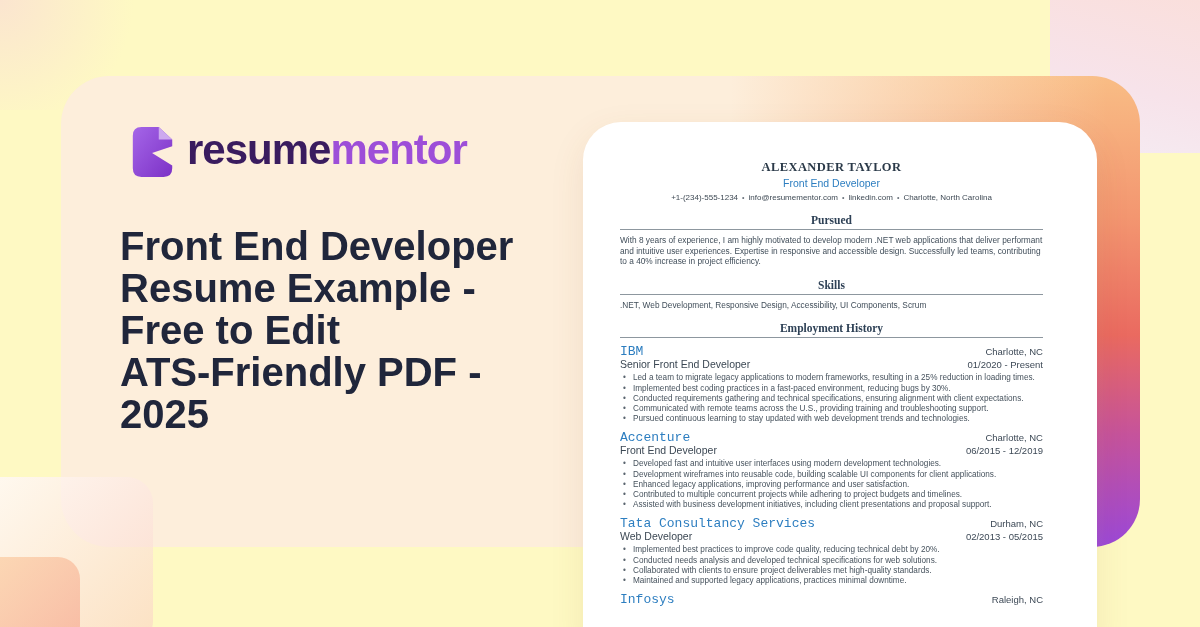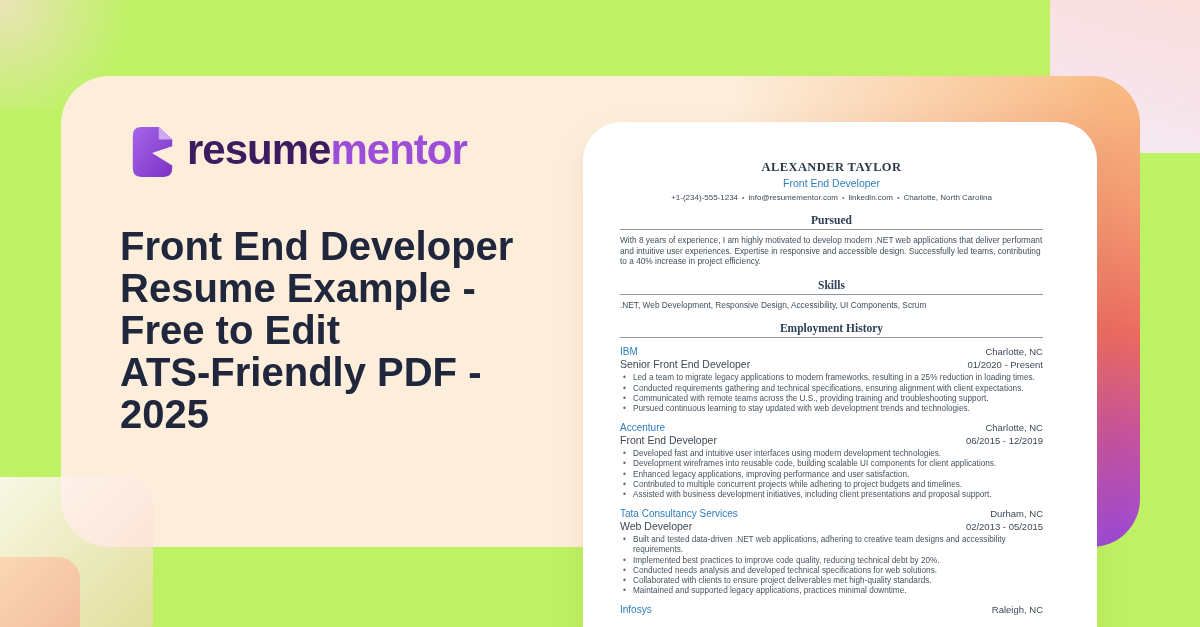--- a/index.html
+++ b/index.html
@@ -1,18 +1,18 @@
 <!DOCTYPE html>
 <html><head>
 <meta charset="utf-8">
 <style>
   * { margin:0; padding:0; box-sizing:border-box; }
   html,body { width:1200px; height:627px; }
   body { font-family:"Liberation Sans", sans-serif; background:#ffffff; overflow:hidden; }
-  .page { position:relative; width:1200px; height:627px; overflow:hidden; background:#bef264; }
+  .page { position:relative; width:1200px; height:627px; overflow:hidden; background:#fef9c3; }
 
   
   .decor-top-left { position:absolute; left:0; top:0; width:150px; height:110px;
     background:radial-gradient(circle at 0 0, rgba(250,222,212,0.75), rgba(255,255,255,0) 72%); }
   .decor-top-right { position:absolute; left:1050px; top:0; width:150px; height:153px;
     background:linear-gradient(195deg, #fadfdc 0%, #f7e3ea 55%, #f5ecf3 100%); }
   .decor-bottom-1 { position:absolute; left:-26px; top:477px; width:179px; height:170px; border-radius:26px;
     background:linear-gradient(135deg, rgba(255,250,246,0.92) 0%, rgba(250,205,193,0.55) 100%); }
   .decor-bottom-2 { position:absolute; left:-20px; top:557px; width:100px; height:90px; border-radius:22px;
     background:linear-gradient(135deg, rgba(252,216,178,0.95) 0%, rgba(246,168,146,0.70) 100%); }
@@ -46,21 +46,21 @@
   .r-contact .sep { color:#6a737c; margin:0 4px; font-size:7px; vertical-align:0.5px; }
 
   .sec-title { font-family:"Liberation Serif", serif; font-weight:bold; font-size:11.5px;
     color:#2e4156; text-align:center; margin-top:12px; }
   .rule { border-top:1px solid #8d979f; margin-top:3px; }
 
   .r-par { font-size:8.3px; line-height:10.6px; color:#414e5a; margin-top:5px; text-align:left; }
 
   .job { margin-top:7px; }
   .job-row1 { display:flex; justify-content:space-between; align-items:baseline; line-height:13px; }
-  .job-company { font-size:10px; color:#2d7ec0; }
+  .job-company { font-size:13px; color:#2d7ec0;font-family:Liberation Mono, monospace; }
   .job-location { font-size:9.5px; color:#3d4956; }
   .job-row2 { display:flex; justify-content:space-between; align-items:baseline; line-height:11px; margin-top:1px;gap:19px; }
   .job-role { font-size:10.5px; color:#3c4854; }
   .job-dates { font-size:9.5px; color:#3d4956; }
   .job ul { list-style:none; margin-top:3px; }
   .job li { position:relative; font-size:8.2px; line-height:10.2px; color:#46525d; padding-left:13px; }
   .job li::before { content:"•"; position:absolute; left:3px; top:0; color:#5a656f; }
 </style>
 </head>
 <body>
@@ -119,20 +119,21 @@
     <div class="job-row1">
       <span class="job-company">IBM</span>
       <span class="job-location">Charlotte, NC</span>
     </div>
     <div class="job-row2">
       <span class="job-role">Senior Front End Developer</span>
       <span class="job-dates">01/2020 - Present</span>
     </div>
     <ul>
             <li>Led a team to migrate legacy applications to modern frameworks, resulting in a 25% reduction in loading times.</li>
+            <li>Implemented best coding practices in a fast-paced environment, reducing bugs by 30%.</li>
             <li>Conducted requirements gathering and technical specifications, ensuring alignment with client expectations.</li>
             <li>Communicated with remote teams across the U.S., providing training and troubleshooting support.</li>
             <li>Pursued continuous learning to stay updated with web development trends and technologies.</li>
           </ul>
   </div>
 
   <div class="job">
     <div class="job-row1">
       <span class="job-company">Accenture</span>
       <span class="job-location">Charlotte, NC</span>
@@ -153,21 +154,20 @@
   <div class="job">
     <div class="job-row1">
       <span class="job-company">Tata Consultancy Services</span>
       <span class="job-location">Durham, NC</span>
     </div>
     <div class="job-row2">
       <span class="job-role">Web Developer</span>
       <span class="job-dates">02/2013 - 05/2015</span>
     </div>
     <ul>
-            <li>Built and tested data-driven .NET web applications, adhering to creative team designs and accessibility requirements.</li>
             <li>Implemented best practices to improve code quality, reducing technical debt by 20%.</li>
             <li>Conducted needs analysis and developed technical specifications for web solutions.</li>
             <li>Collaborated with clients to ensure project deliverables met high-quality standards.</li>
             <li>Maintained and supported legacy applications, practices minimal downtime.</li>
           </ul>
   </div>
 
   <div class="job">
     <div class="job-row1">
       <span class="job-company">Infosys</span>

